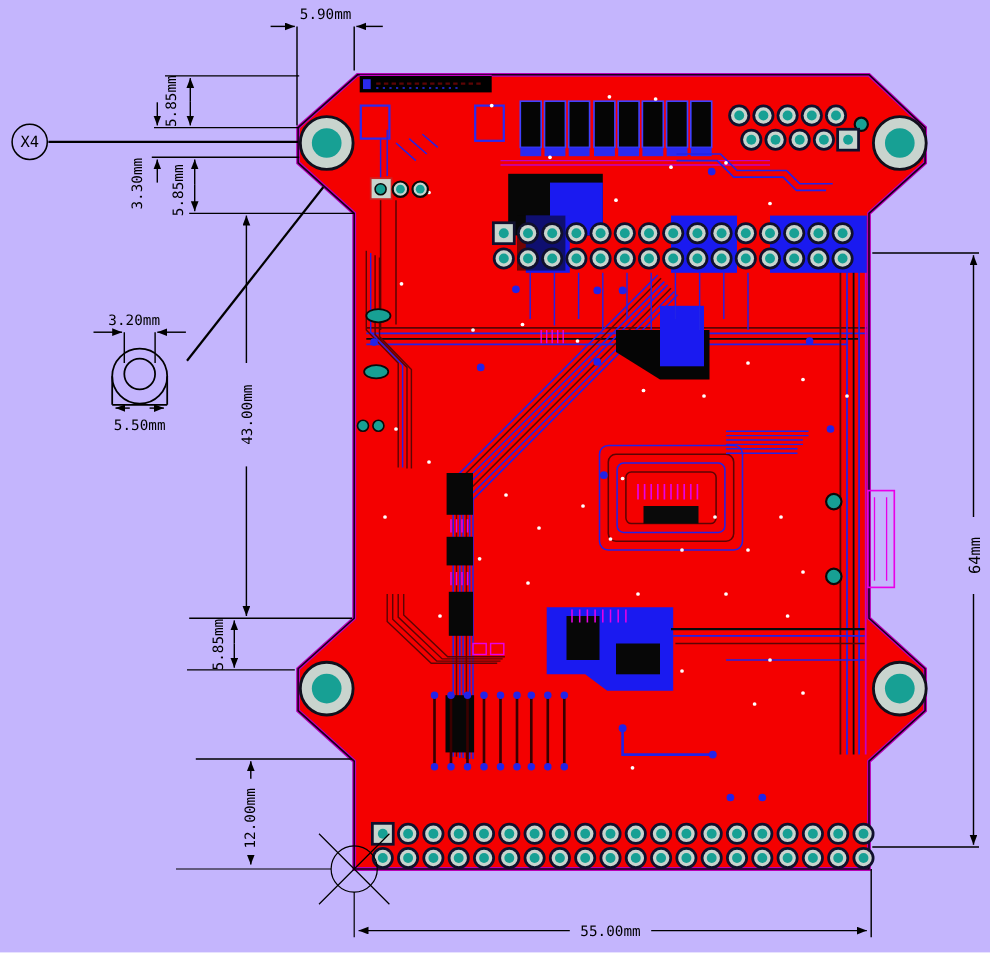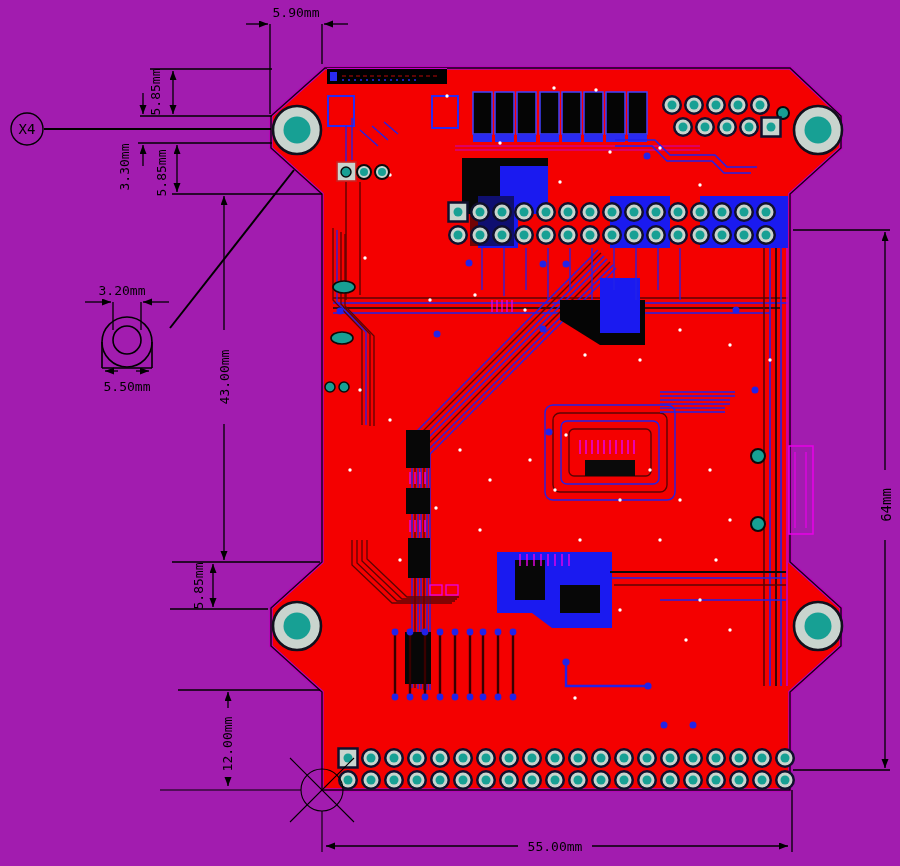--- a/index.html
+++ b/index.html
@@ -1,16 +1,16 @@
 <!DOCTYPE html>
 <html><head>
 <meta charset="utf-8">
 <style>
   html,body{margin:0;padding:0;background:#ffffff;}
-  #stage{position:relative;width:900px;height:866px;background:#a21caf;overflow:hidden;}
+  #stage{position:relative;width:900px;height:866px;background:#c4b5fd;overflow:hidden;}
   .dim-text{font-family:"DejaVu Sans Mono", monospace;font-size:13px;fill:#000000;}
   .dim-text-big{font-family:"DejaVu Sans Mono", monospace;font-size:14px;fill:#000000;}
   svg{display:block;}
 </style>
 </head>
 <body>
 
 <div id="stage">
 <svg width="900" height="866" viewBox="0 0 900 866">
   <defs>

